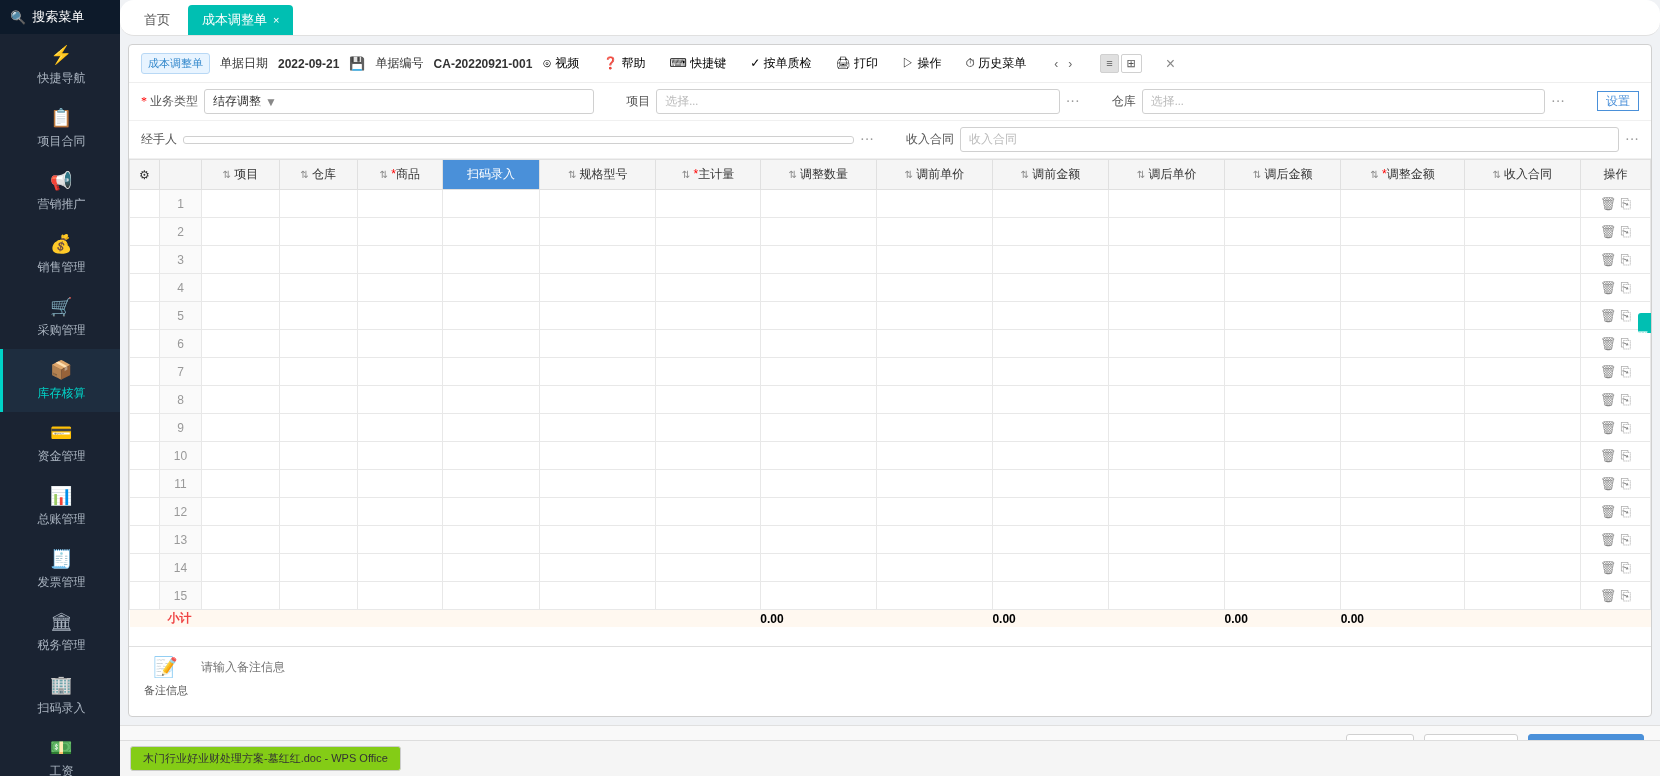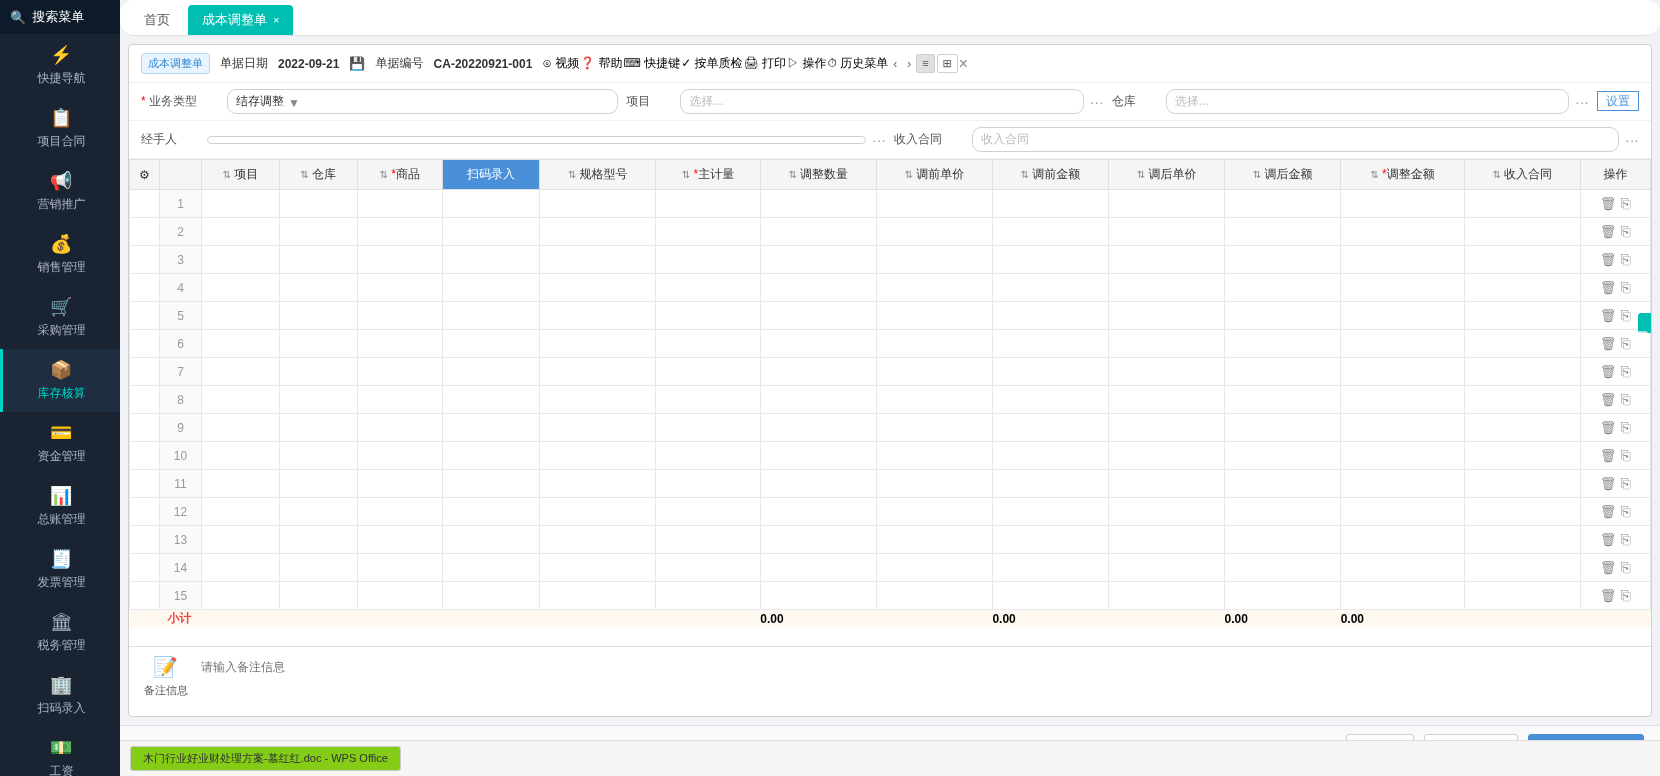--- a/index.html
+++ b/index.html
@@ -107,45 +107,45 @@
     }
     .doc-header-label { color: #333; }
     .doc-header-value { color: #333; font-weight: bold; }
     .close-doc { cursor: pointer; font-size: 16px; color: #888; }
 
     
     .form-row {
       display: flex;
       align-items: center;
       padding: 6px 12px;
-      gap: 8px;
+      gap: 32px;
       border-bottom: 1px solid #f0f0f0;
+      font-family: Liberation Serif, serif;
     }
     .form-field {
       display: flex;
       align-items: center;
       gap: 6px;
       flex: 1;
     }
     .form-label { color: #555; font-size: 12px; white-space: nowrap; }
     .form-label.required::before { content: '* '; color: red; }
     .form-input {
       flex: 1;
       border: 1px solid #d0d0d0;
-      border-radius: 9px;
+      border-radius: 3px;
       padding: 3px 8px;
       font-size: 12px;
       color: #333;
       background: #fff;
       display: flex;
       align-items: flex-end;
       gap: 4px;
       cursor: pointer;
       min-width: 120px;
-      margin-left: 24px;
     }
     .form-input .arrow { color: #888; }
     .form-input.placeholder-text { color: #bbb; }
     .form-dots { color: #999; cursor: pointer; font-size: 14px; }
 
     
     .table-wrapper {
       flex: 1;
       overflow: auto;
     }
@@ -277,21 +277,21 @@
       writing-mode: vertical-rl;
       font-size: 11px;
       padding: 10px 2px;
       cursor: pointer;
       border-radius: 3px 0 0 3px;
     }
 
     .header-right-actions {
       display: flex;
       align-items: center;
-      gap: 1px;
+      gap: 24px;
       font-size: 12px;
     }
     .header-right-actions span { cursor: pointer; }
     .nav-arrows { display: flex; gap: 2px; }
     .nav-arrow { cursor: pointer; padding: 2px 4px; color: #666; }
     .view-icons { display: flex; gap: 2px; }
     .view-icon { cursor: pointer; padding: 2px 5px; border: 1px solid #d0d0d0; border-radius: 2px; color: #555; font-size: 11px; }
     .view-icon.active { background: #e0e0e0; }
   </style>
 </head>

